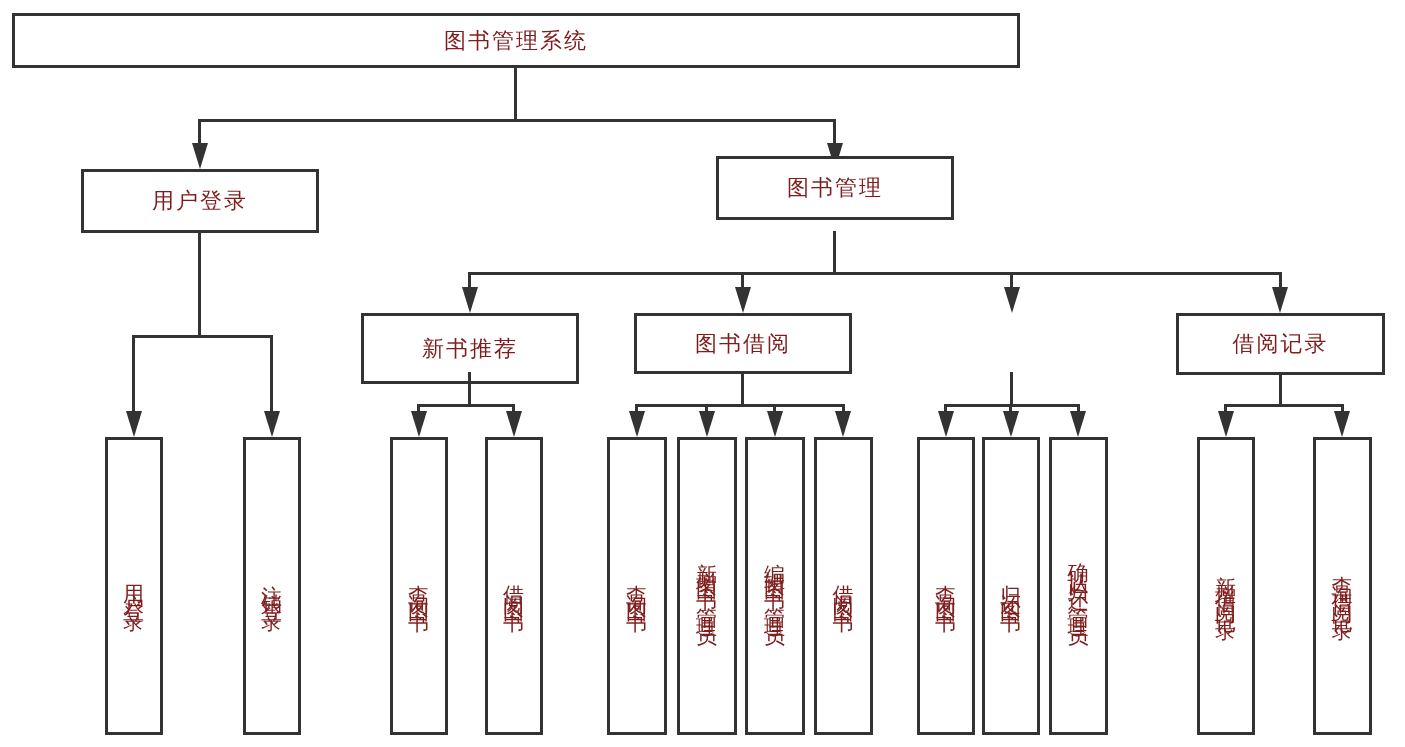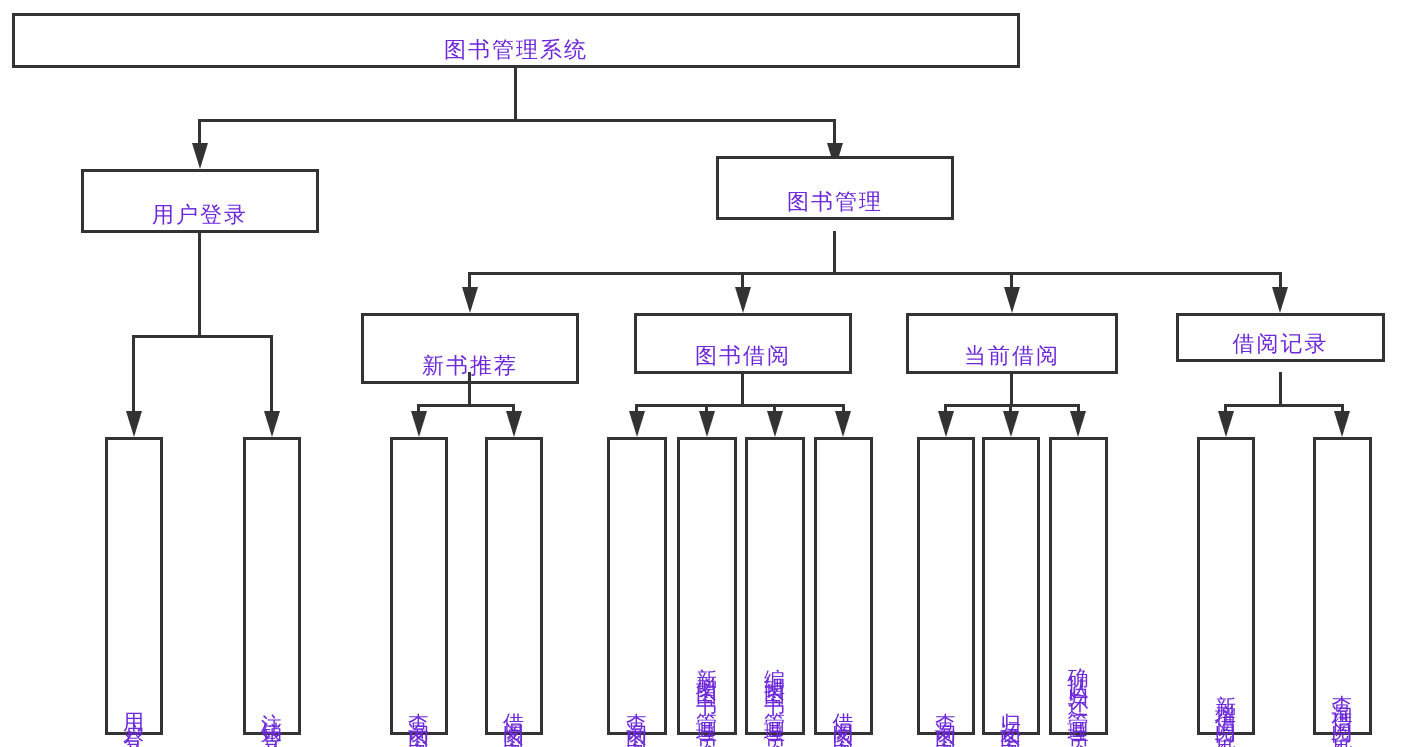--- a/index.html
+++ b/index.html
@@ -14,23 +14,23 @@
     height: 747px;
     background: #ffffff;
     overflow: hidden;
   }
   .box {
     position: absolute;
     box-sizing: border-box;
     border: 3px solid #333333;
     background: #ffffff;
     display: flex;
-    align-items: flex-end;
+    align-items: center;
     justify-content: center;
-    color: #6d28d9;
+    color: #7f1d1d;
   }
   .hlabel {
     font-size: 22px;
     letter-spacing: 2px;
     white-space: nowrap;
   }
   .vlabel {
     writing-mode: vertical-rl;
     text-orientation: mixed;
     font-size: 21px;
@@ -101,24 +101,21 @@
   <div class="arrow" style="left:1004px; top:287px;"></div>
   <div class="line" style="left:1279px; top:275px; width:3px; height:13px;"></div>
   <div class="arrow" style="left:1272px; top:287px;"></div>
 
   <div class="box" style="left:361px; top:313px; width:218px; height:71px;">
     <span class="hlabel">新书推荐</span>
   </div>
   <div class="box" style="left:634px; top:313px; width:218px; height:61px;">
     <span class="hlabel">图书借阅</span>
   </div>
-  <div class="box" style="left:906px; top:313px; width:212px; height:61px;">
-    <span class="hlabel">当前借阅</span>
-  </div>
-  <div class="box" style="left:1176px; top:313px; width:209px; height:49px;">
+  <div class="box" style="left:1176px; top:313px; width:209px; height:62px;">
     <span class="hlabel">借阅记录</span>
   </div>
 
   <div class="line" style="left:468px; top:372px; width:3px; height:32px;"></div>
   <div class="line" style="left:417px; top:404px; width:98px; height:3px;"></div>
   <div class="line" style="left:417px; top:407px; width:3px; height:5px;"></div>
   <div class="arrow" style="left:411px; top:411px;"></div>
   <div class="line" style="left:512px; top:407px; width:3px; height:5px;"></div>
   <div class="arrow" style="left:506px; top:411px;"></div>
 

